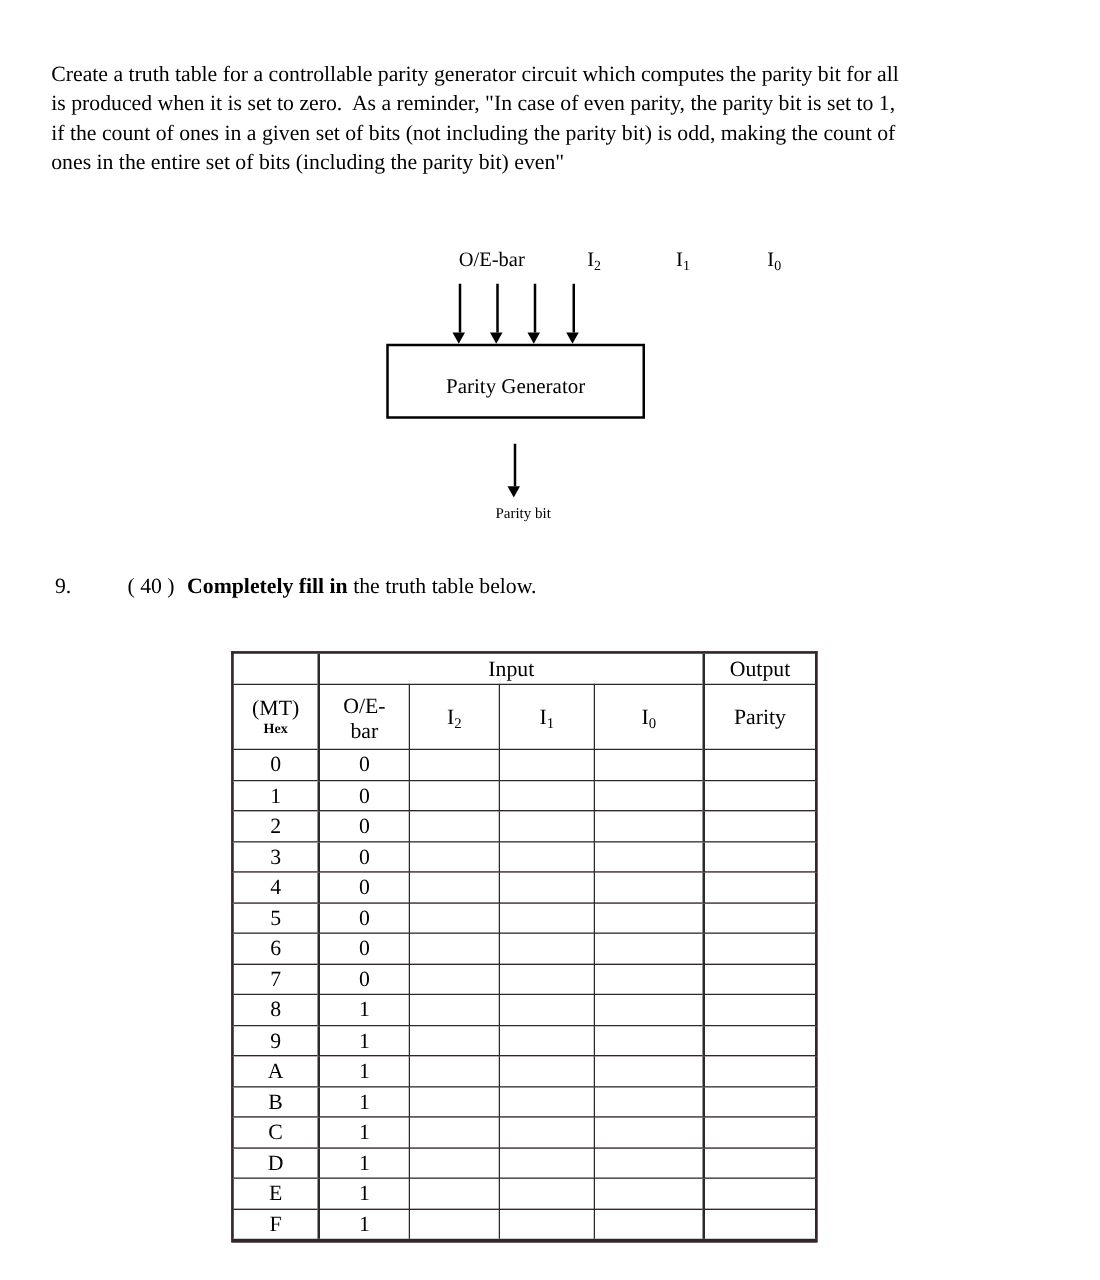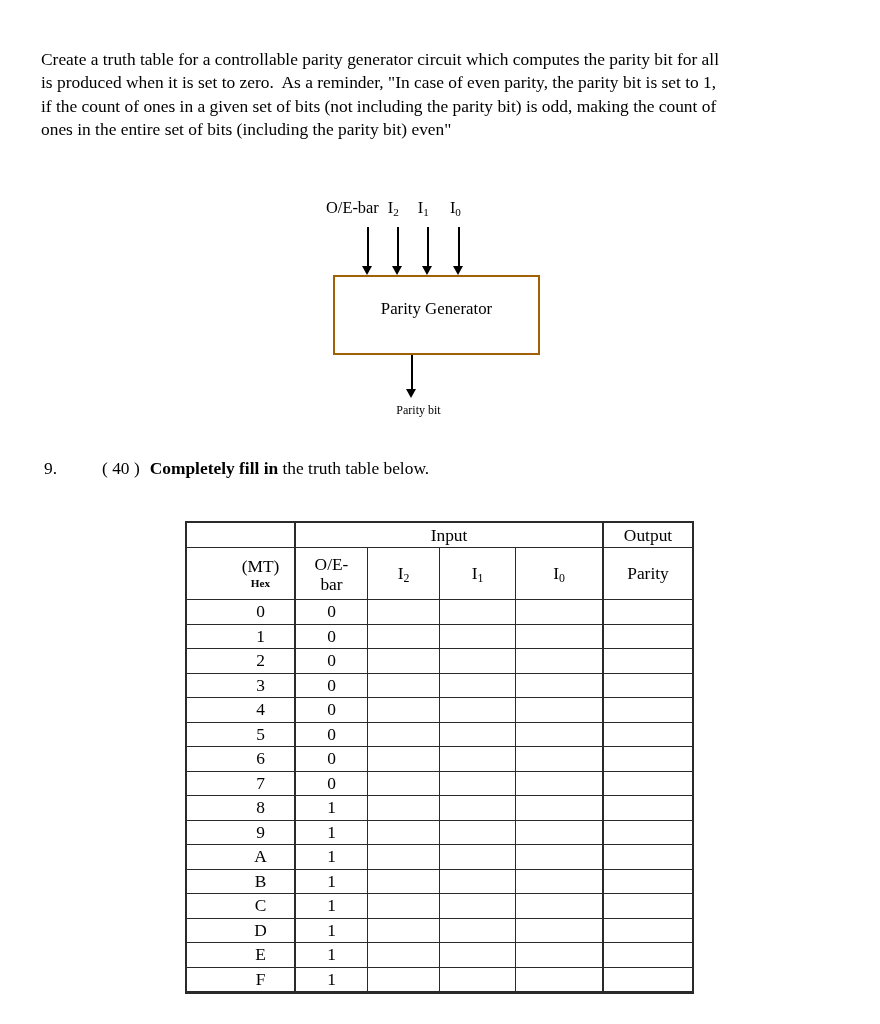--- a/index.html
+++ b/index.html
@@ -42,21 +42,21 @@
     height: 235px;
   }
   #input-labels {
     position: absolute;
     left: 326px;
     top: 0px;
     font-size: 16.4px;
     line-height: 20px;
     white-space: nowrap;
   }
-  #input-labels .lbl { display: inline-block; }
+  #input-labels .lbl { display: inline-block; margin-left: 41px; }
   #input-labels .sp1 { display: inline-block; width: 9px; }
   #input-labels .sp2 { display: inline-block; width: 19px; }
   #input-labels .sp3 { display: inline-block; width: 21px; }
 
   .arrow-down {
     position: absolute;
     width: 11px;
   }
   .arrow-down .shaft {
     position: absolute;
@@ -70,25 +70,25 @@
     left: 0;
     width: 0;
     height: 0;
     border-left: 5.5px solid transparent;
     border-right: 5.5px solid transparent;
     border-top: 9px solid #000;
   }
 
   #generator-box {
     position: absolute;
-    left: 333px;
+    left: 309px;
     top: 77px;
     width: 207px;
-    height: 80px;
-    border: 2px solid #a16207;
+    height: 60px;
+    border: 2px solid #000000;
     box-sizing: border-box;
     background: #ffffff;
   }
   #generator-box-label {
     position: absolute;
     left: 0;
     right: 0;
     top: 22px;
     text-align: center;
     font-size: 16.8px;
@@ -126,21 +126,21 @@
   }
   #truth-table td, #truth-table th {
     border: 1px solid #2a2a2a;
     padding: 0;
     margin: 0;
     font-weight: normal;
     text-align: center;
     vertical-align: middle;
     background: #ffffff;
   }
-  #truth-table .c-mt   { width: 67px; padding-left: 40px; }
+  #truth-table .c-mt   { width: 67px; }
   #truth-table .c-oe   { width: 71px; }
   #truth-table .c-i2   { width: 71px; }
   #truth-table .c-i1   { width: 75px; }
   #truth-table .c-i0   { width: 86px; }
   #truth-table .c-par  { width: 88px; }
 
   #truth-table tr.hdr-top td { height: 24px; font-size: 17.4px; }
   #truth-table tr.hdr-main td { height: 51px; }
   #truth-table tbody tr td { height: 23.5px; }
 

